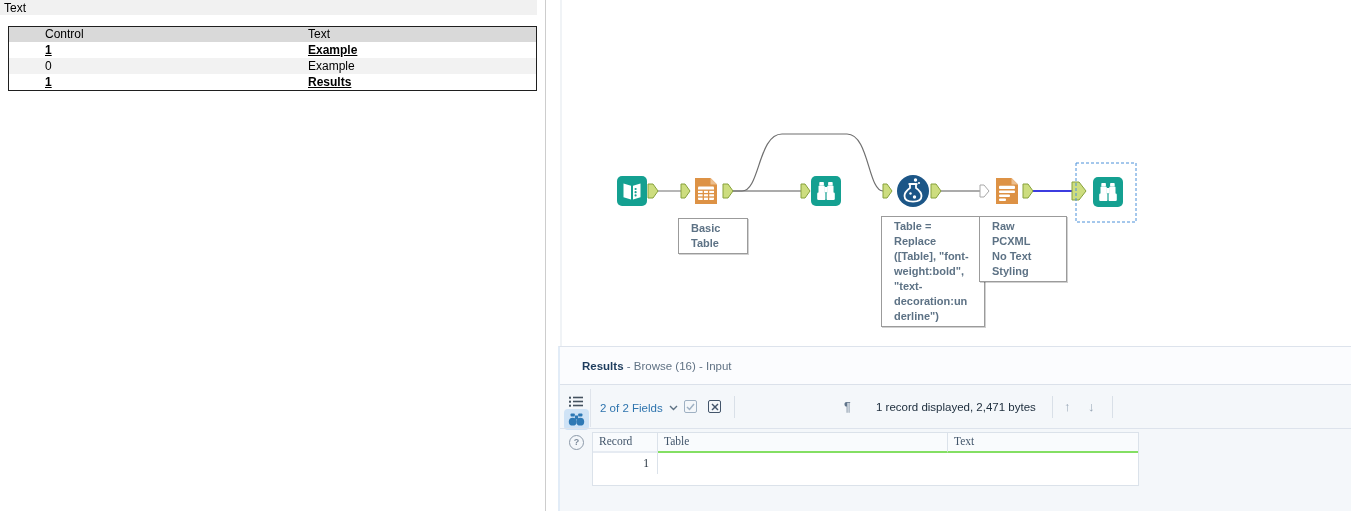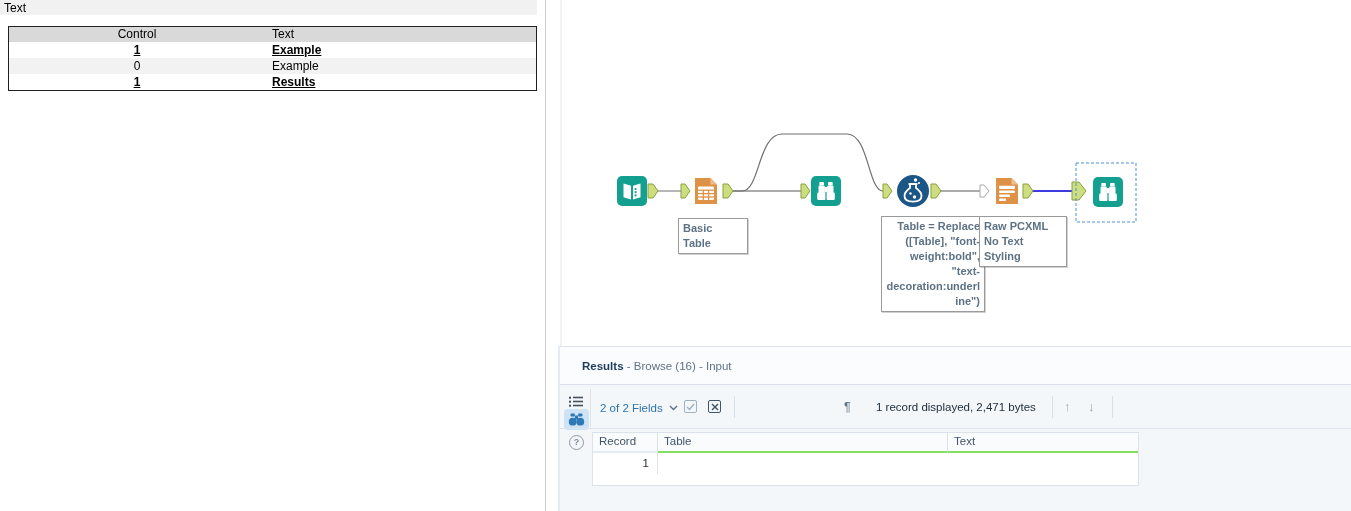--- a/index.html
+++ b/index.html
@@ -14,38 +14,38 @@
     background:#f1f1f1;font-size:12px;color:#000;
     padding:1px 0 0 4px;box-sizing:border-box;
   }
   .report-box{
     position:absolute;left:8px;top:26px;width:527px;height:63px;
     border:1px solid #1f1f1f;background:#fff;font-size:12px;color:#000;
   }
   .r-row{display:flex;height:16px;line-height:16px;}
   .r-head{height:15px;line-height:15px;background:#d9d9d9;}
   .r-alt{background:#f2f2f2;}
-  .r-c1{width:256px;text-align:center;padding-right:2px;flex:0 0 auto;}
+  .r-c1{width:256px;text-align:left;padding-right:2px;flex:0 0 auto;margin-left:36px;}
   .r-c2{padding-left:5px;}
   .emph{font-weight:bold;text-decoration:underline;}
   
   .v-divider{position:absolute;left:545px;top:0;width:1px;height:511px;background:#cdcdcd;}
   
   .canvas{
     position:absolute;left:560px;top:0;width:791px;height:346px;
     background:#fff;border-left:2px solid #f0f3f6;box-sizing:border-box;
   }
   .wire-layer{position:absolute;left:0;top:0;}
   .tool{position:absolute;width:30px;height:30px;}
   .tool svg{display:block;}
   .annotation{
     position:absolute;background:#fff;border:1px solid #9b9b9b;
     box-shadow:1px 1px 0 rgba(0,0,0,.18);
     font-size:11px;font-weight:bold;color:#5d7285;line-height:15px;
-    padding:2px 4px;box-sizing:border-box;
+    padding:2px 12px;box-sizing:border-box;
   }
   .ann-formula{overflow-wrap:anywhere;word-break:break-word;}
   .ann-pre{white-space:pre-line;}
   
   .results{
     position:absolute;left:558px;top:346px;width:793px;height:165px;
     background:#f4f7fa;border-left:2px solid #e2ecf7;border-top:1px solid #dde3ec;
     box-sizing:border-box;
   }
   .res-header{
@@ -78,21 +78,21 @@
   }
   .check-box{border:1px solid #9fb1c3;}
   .x-box{border:1px solid #43556a;}
   .pilcrow{color:#60748a;font-size:12.5px;}
   .summary{color:#20303f;text-align:right;}
   .nav-arrow{color:#97a5b5;font-size:13px;}
   
   .grid{position:absolute;left:32px;top:85px;width:547px;background:#fff;
         border:1px solid #dbe2ea;box-sizing:border-box;font-size:11.5px;}
   .g-row{display:flex;}
-  .g-cell{box-sizing:border-box;padding:0 6px;overflow:hidden;white-space:nowrap;position:relative;}
+  .g-cell{box-sizing:border-box;padding:0 6px;overflow:hidden;white-space:nowrap;position:relative;font-family:Liberation Serif, serif;}
   .g-head .g-cell{height:20px;line-height:17px;color:#42556a;background:#f9fbfd;}
   .g-head .c-record{border-bottom:2px solid #e6ebf2;}
   .g-head .c-table,.g-head .c-text{border-bottom:2px solid #84df63;}
   .g-data .g-cell{height:21px;line-height:21px;color:#222f3c;background:#fff;}
   .c-record{width:65px;flex:0 0 auto;border-right:1px solid #dbe2ea;}
   .c-table{width:290px;flex:0 0 auto;border-right:1px solid #dbe2ea;}
   .c-text{width:190px;flex:0 0 auto;}
   .g-data .c-record{text-align:right;padding-right:8px;}
   .g-data .c-text{color:#2336cb;}
   .flag{position:absolute;right:1px;top:1px;width:0;height:0;
@@ -225,21 +225,21 @@
         <rect x="16.3" y="9.5" width="6.2" height="8.5" rx="1"></rect>
         <rect x="13.3" y="11" width="3.4" height="5.5"></rect>
         <rect x="6.2" y="16.5" width="8.6" height="7.5" rx="1.2"></rect>
         <rect x="15.2" y="16.5" width="8.6" height="7.5" rx="1.2"></rect>
       </g>
       <line x1="15" y1="16.5" x2="15" y2="24" stroke="#14A091" stroke-width="1"></line>
     </svg>
   </div>
 
   <div class="annotation" style="left:116px;top:218px;width:70px;">Basic Table</div>
-  <div class="annotation ann-formula" style="left:319px;top:216px;width:104px;z-index:1;text-align:right;">Table = Replace ([Table], "font-weight:bold", "text-decoration:underline")</div>
+  <div class="annotation ann-formula" style="left:319px;top:216px;width:104px;z-index:1;">Table = Replace ([Table], "font-weight:bold", "text-decoration:underline")</div>
   <div class="annotation ann-pre" style="left:417px;top:216px;width:88px;z-index:2;">Raw PCXML
 No Text Styling</div>
 </div>
 
 <div class="results">
 
   <div class="res-header">
     <span class="res-title">Results</span><span class="res-subtitle"> - Browse (16) - Input</span>
   </div>
 

